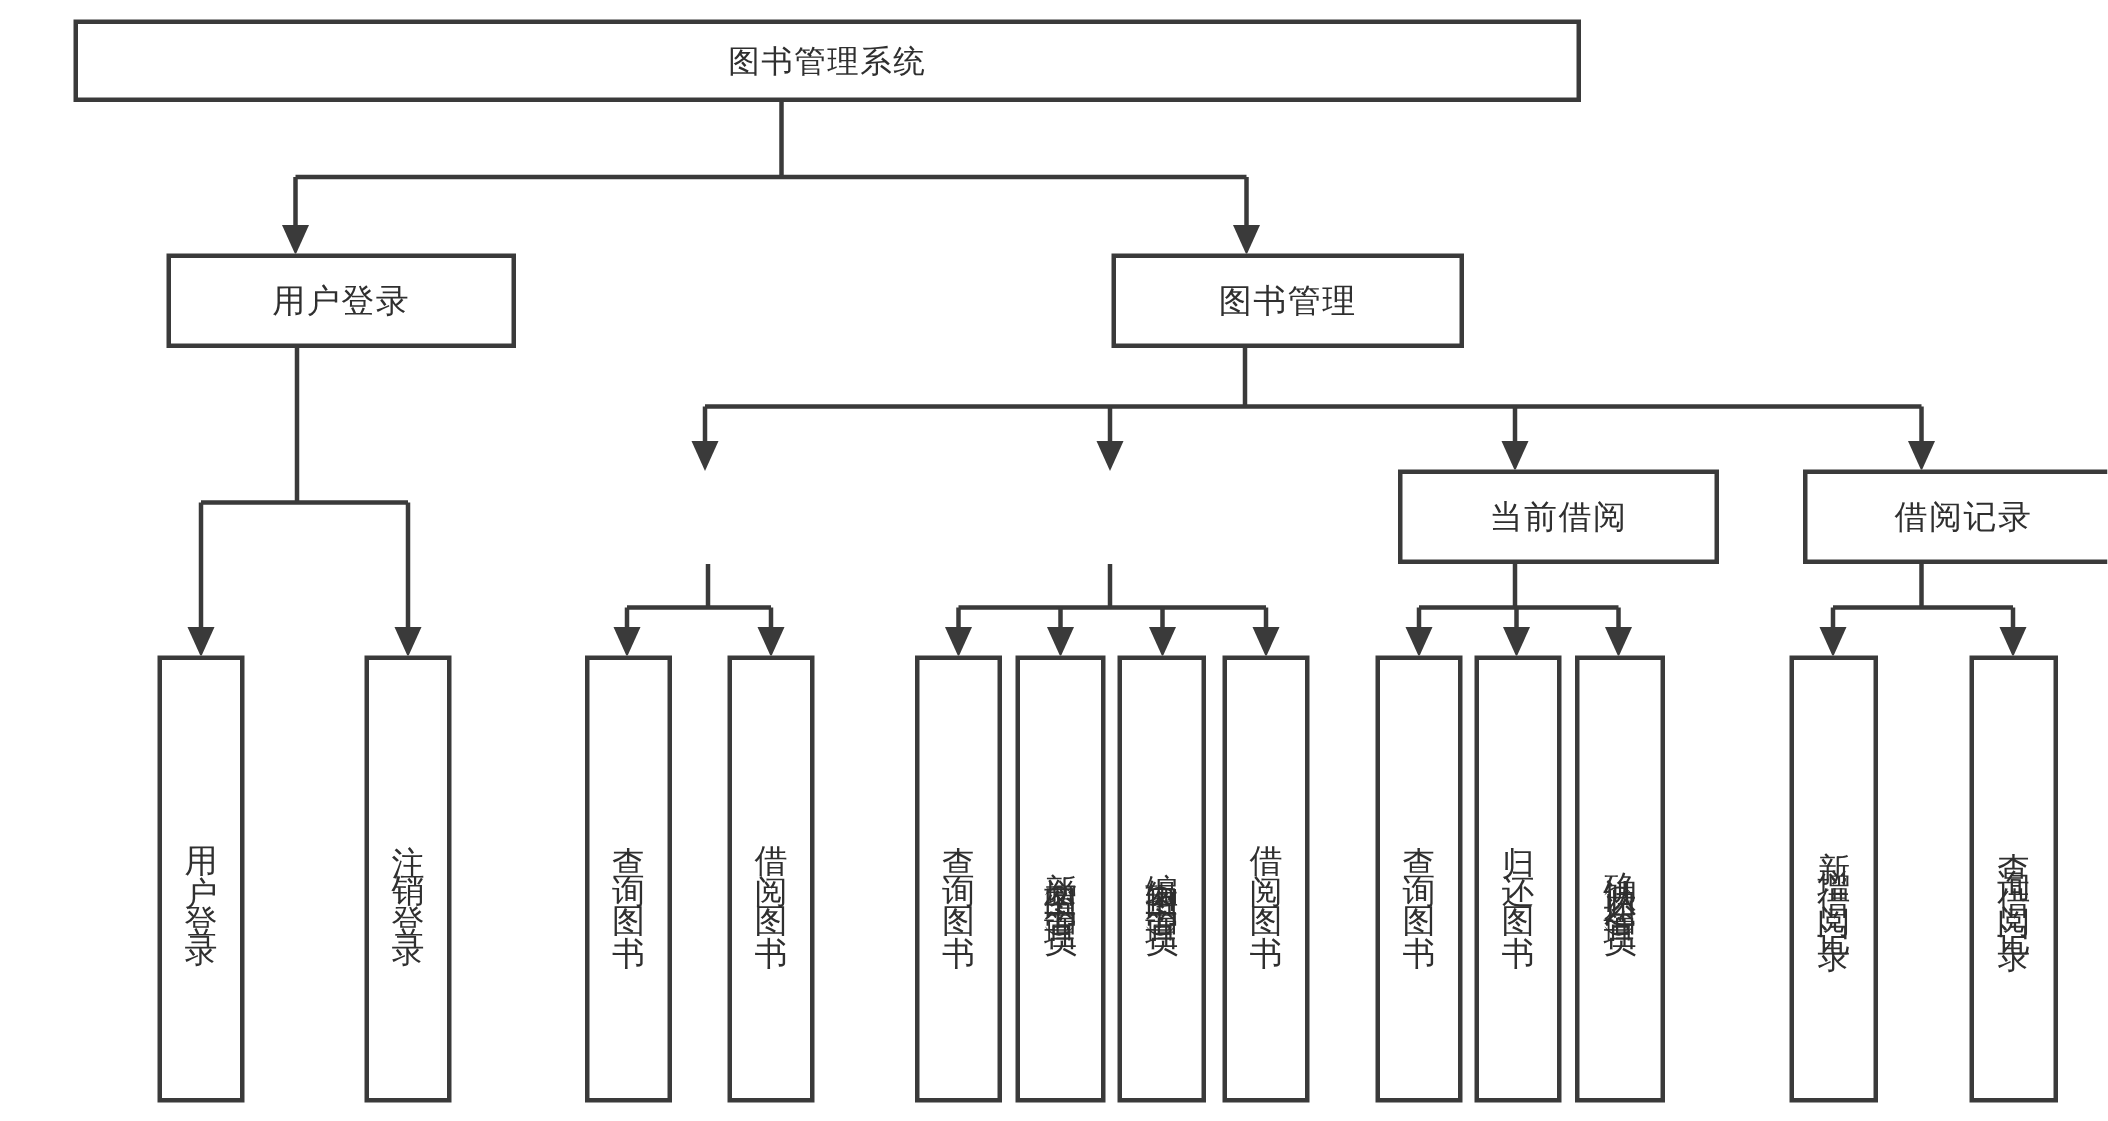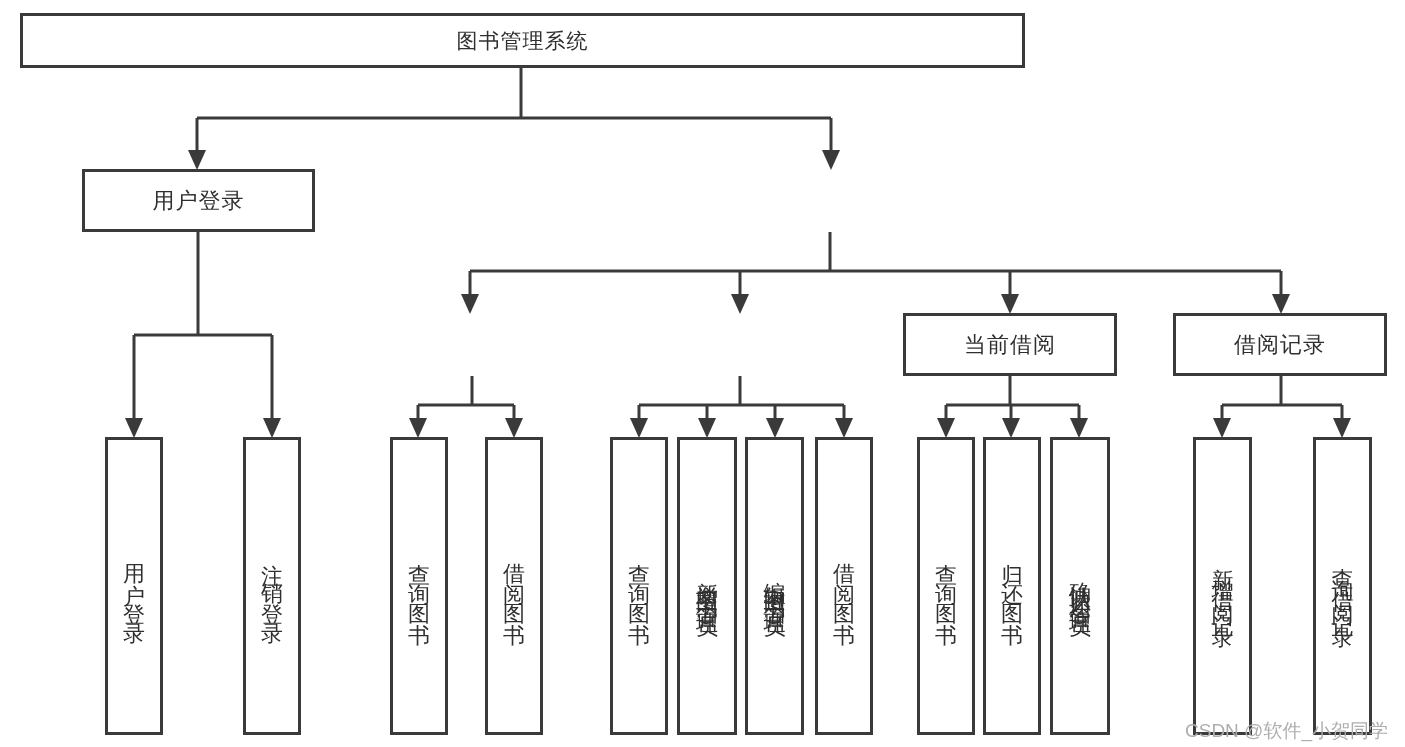--- a/index.html
+++ b/index.html
@@ -38,21 +38,21 @@
   .box {
     position: absolute;
     background: #fff;
     border: 3px solid var(--line);
     color: var(--text);
     display: flex;
     align-items: center;
     justify-content: center;
     text-align: center;
   }
-  .box.h { font-size: 22px; letter-spacing: 1px; }
+  .box.h { font-size: 22px; letter-spacing: 1px; margin-left: 29px; }
   .box.root { font-size: 21px; }
 
   .box.v span {
     writing-mode: vertical-lr;
     text-orientation: mixed;
     font-size: 22px;
     line-height: 1;
     white-space: nowrap;
   }
   .box.v.ls-wide  span { letter-spacing: 20px; }
@@ -158,20 +158,21 @@
     <path d="M1222,405 H1342"></path>
     <path d="M1222,405 V420"></path>
     <polygon points="1213,418 1231,418 1222,438"></polygon>
     <path d="M1342,405 V420"></path>
     <polygon points="1333,418 1351,418 1342,438"></polygon>
   </svg>
 
   <div class="box h root n-root">图书管理系统</div>
 
   <div class="box h n-user-login">用户登录</div>
+  <div class="box h n-book-mgmt">图书管理</div>
 
   <div class="box h n-borrow-record">借阅记录</div>
   <div class="box h n-current-borrow">当前借阅</div>
 
   <div class="box v leaf ls-wide n-leaf-user-login">
     <span>用户登录</span>
   </div>
   <div class="box v leaf ls-wide n-leaf-logout">
     <span>注销登录</span>
   </div>
@@ -206,14 +207,13 @@
     <span>确认归还（管理员）</span>
   </div>
 
   <div class="box v leaf ls-mid n-leaf-add-record">
     <span>新增借阅记录</span>
   </div>
   <div class="box v leaf ls-mid n-leaf-query-record">
     <span>查询借阅记录</span>
   </div>
 
-  <div class="watermark">CSDN @软件_小贺同学</div>
 </div>
 
 </body></html>

